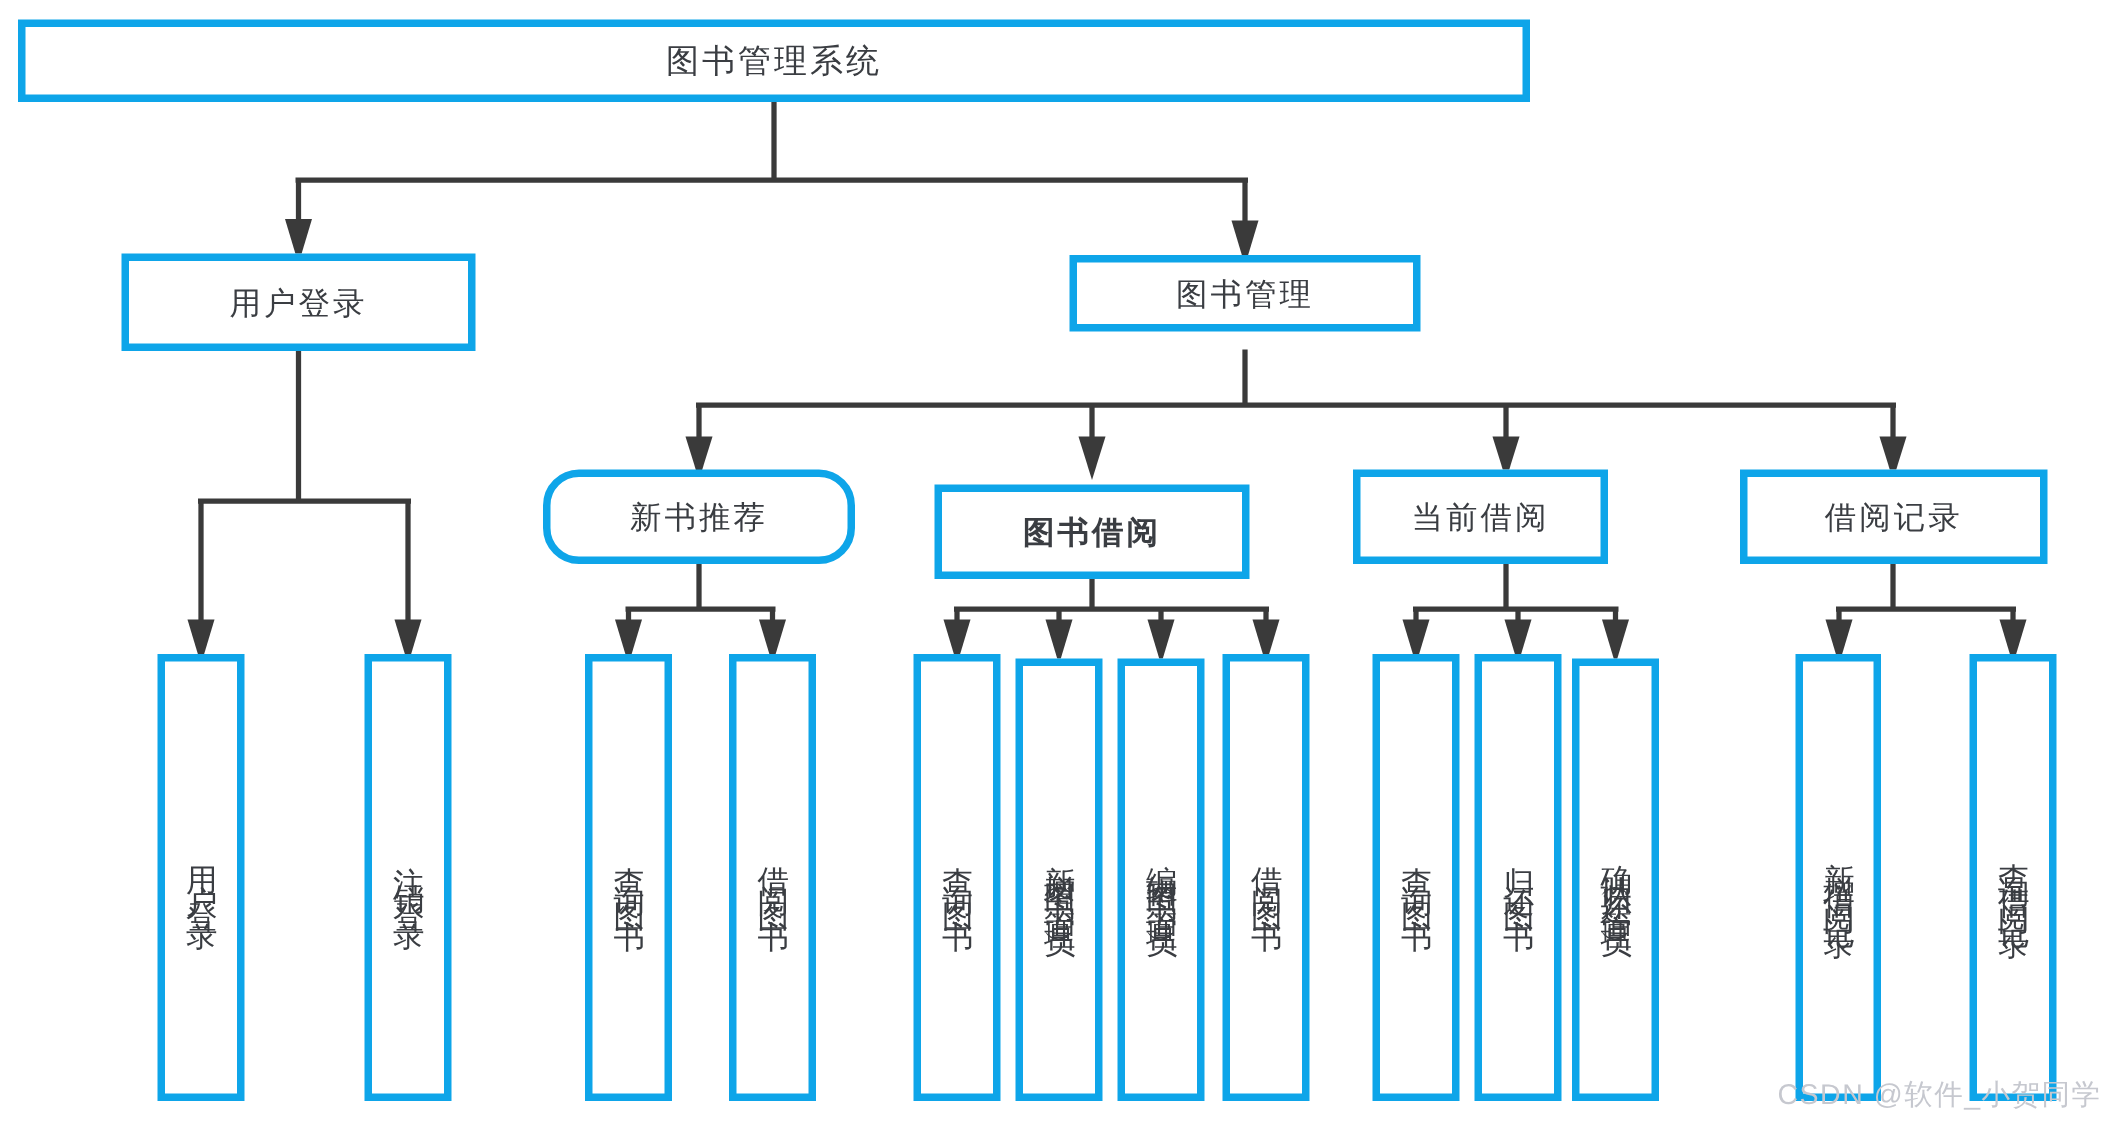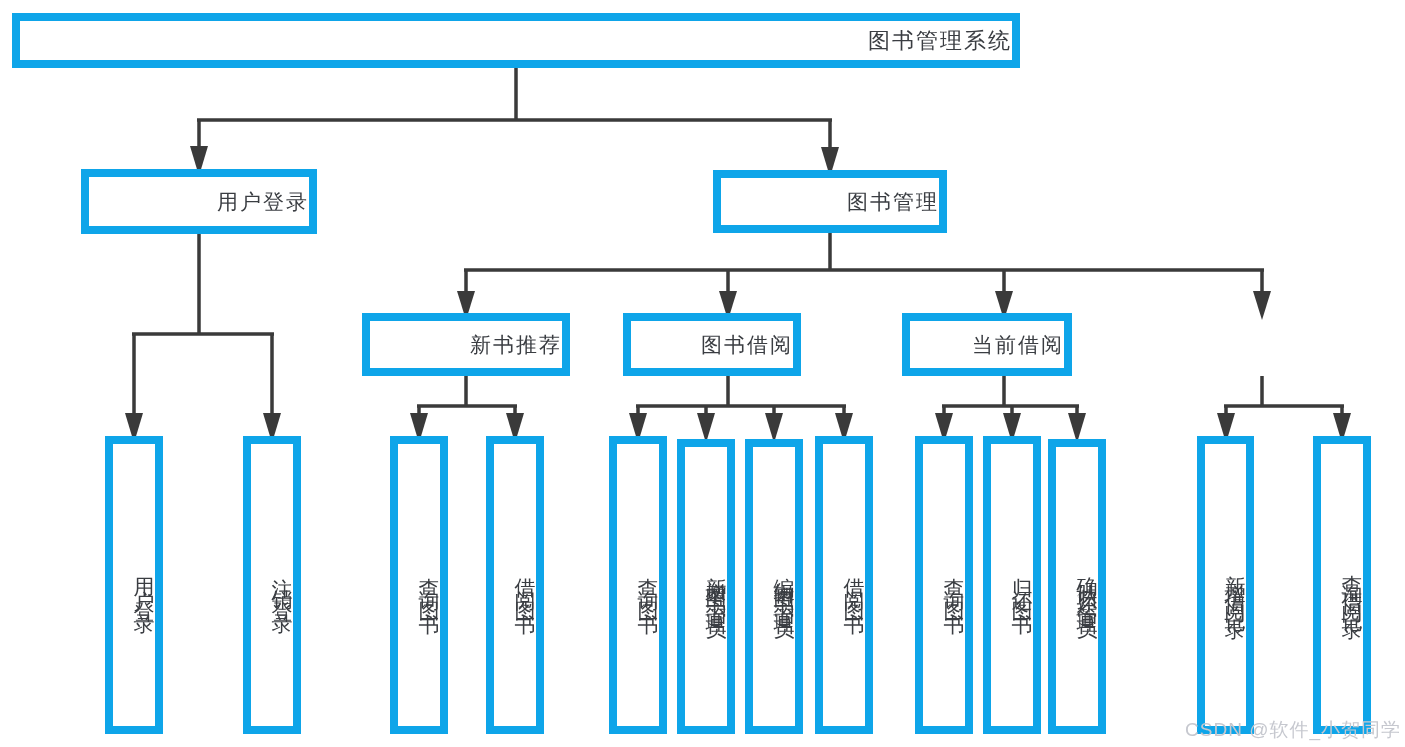--- a/index.html
+++ b/index.html
@@ -9,24 +9,24 @@
     background:#ffffff;
     font-family:"Liberation Sans","DejaVu Sans",sans-serif;
     color:#3a3d42;
     overflow:hidden;
   }
   #connectors{position:absolute;left:0;top:0;width:1405px;height:747px;}
   .node{
     position:absolute;
     box-sizing:border-box;
     background:#ffffff;
-    border:8px solid #0ea5e9;
+    border:5px solid #0ea5e9;
     display:flex;
     align-items:center;
-    justify-content:flex-end;
+    justify-content:center;
     z-index:2;
   }
   .hlabel{
     font-size:21px;
     letter-spacing:2px;
     white-space:nowrap;
   }
   .root .hlabel{font-size:22px;}
   .vtext{
     writing-mode:vertical-rl;
@@ -93,32 +93,35 @@
     </g>
   </svg>
 
   <div class="node root" style="left:12px;top:13px;width:1008px;height:55px;">
     <span class="hlabel">图书管理系统</span>
   </div>
 
   <div class="node" style="left:81px;top:169px;width:236px;height:65px;">
     <span class="hlabel">用户登录</span>
   </div>
-  <div class="node" style="left:713px;top:170px;width:234px;height:63px;">
+  <div class="node" style="left:713px;top:170px;width:234px;height:51px;">
     <span class="hlabel">图书管理</span>
   </div>
 
-  <div class="node" style="left:362px;top:313px;width:208px;height:63px;">
+  <div class="node" style="left:362px;top:313px;width:208px;height:63px;border-radius:24px;">
     <span class="hlabel">新书推荐</span>
   </div>
-  <div class="node" style="left:623px;top:313px;width:178px;height:63px;">
+  <div class="node" style="left:623px;top:323px;width:210px;height:63px;font-weight:bold;">
     <span class="hlabel">图书借阅</span>
   </div>
   <div class="node" style="left:902px;top:313px;width:170px;height:63px;">
     <span class="hlabel">当前借阅</span>
+  </div>
+  <div class="node" style="left:1160px;top:313px;width:205px;height:63px;">
+    <span class="hlabel">借阅记录</span>
   </div>
 
   <div class="node" style="left:105px;top:436px;width:58px;height:298px;">
     <span class="vtext">用户登录</span>
   </div>
   <div class="node" style="left:243px;top:436px;width:58px;height:298px;">
     <span class="vtext">注销登录</span>
   </div>
   <div class="node" style="left:390px;top:436px;width:58px;height:298px;">
     <span class="vtext">查询图书</span>

